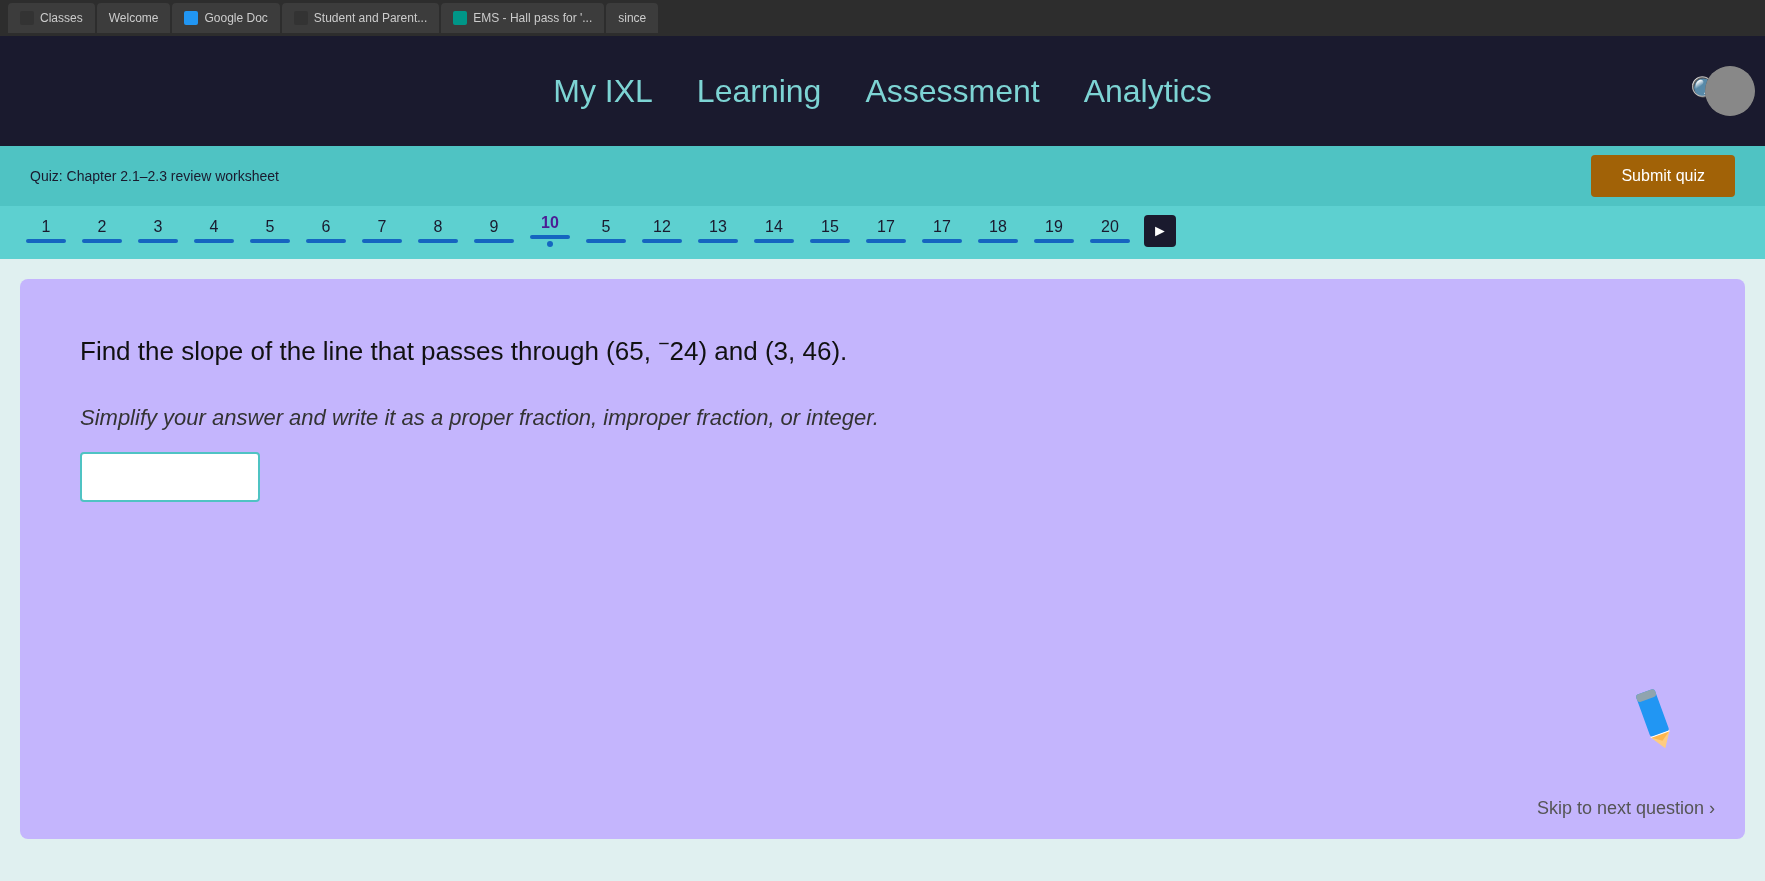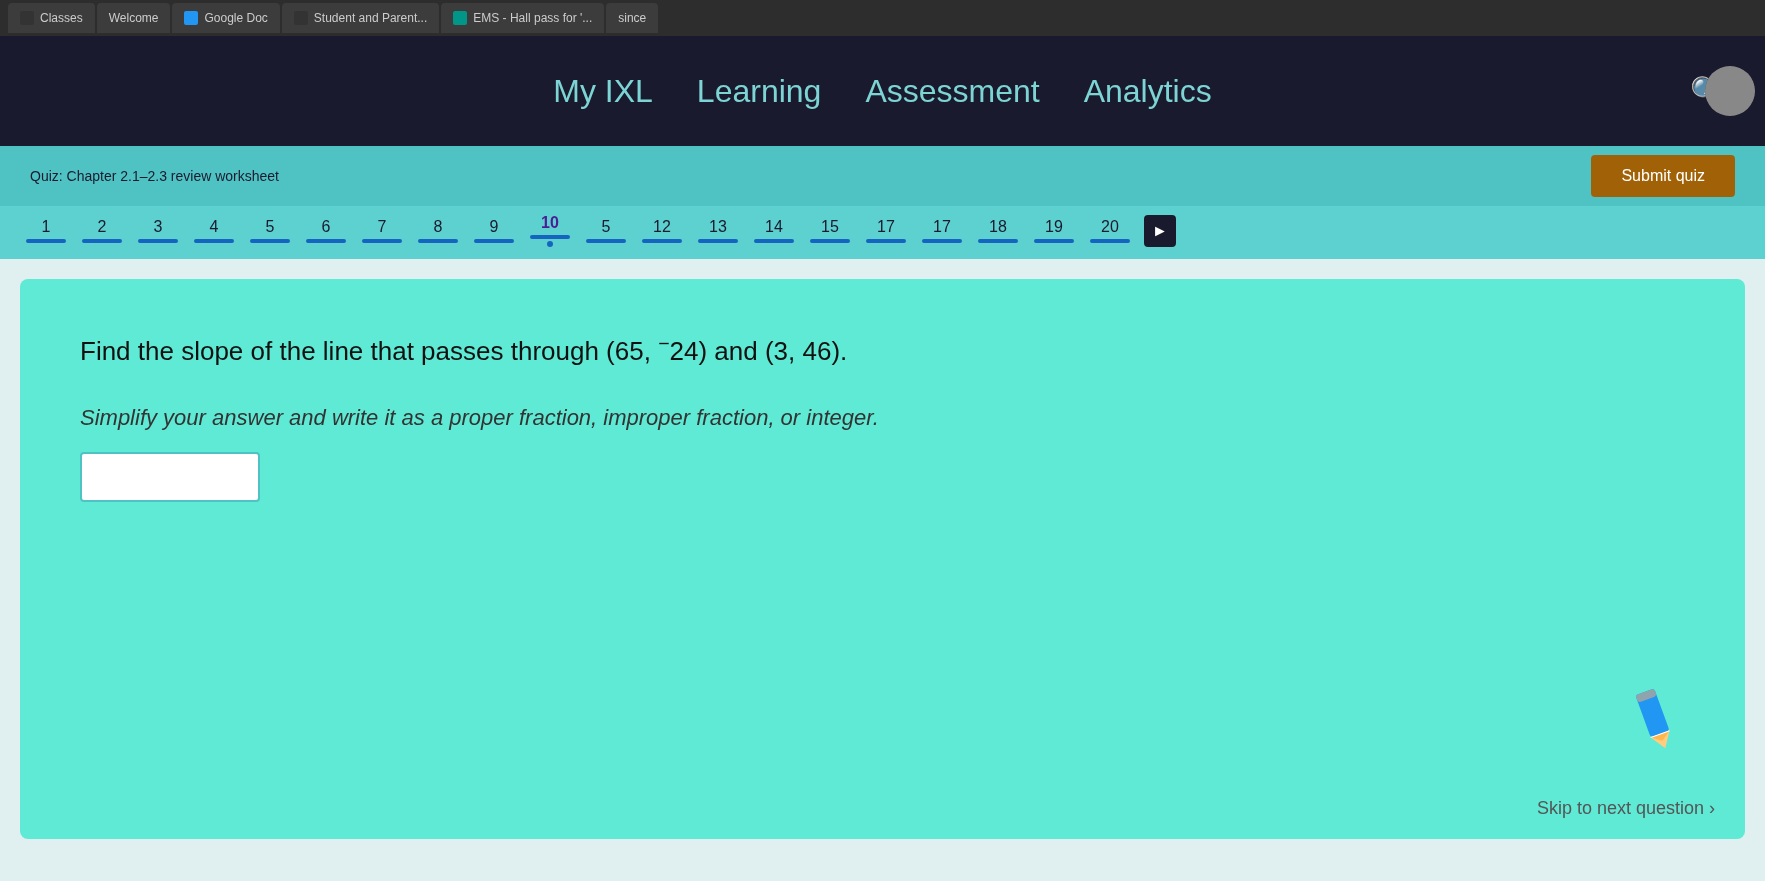--- a/index.html
+++ b/index.html
@@ -159,21 +159,21 @@
       cursor: pointer;
       font-size: 16px;
       display: flex;
       align-items: center;
       justify-content: center;
       margin-left: 4px;
     }
 
     
     .main-content {
-      background: #5eead4;
+      background: #c4b5fd;
       margin: 20px 20px;
       border-radius: 8px;
       padding: 50px 60px 40px;
       min-height: 560px;
       position: relative;
     }
     .question-text {
       font-size: 26px;
       color: #111;
       margin-bottom: 30px;

